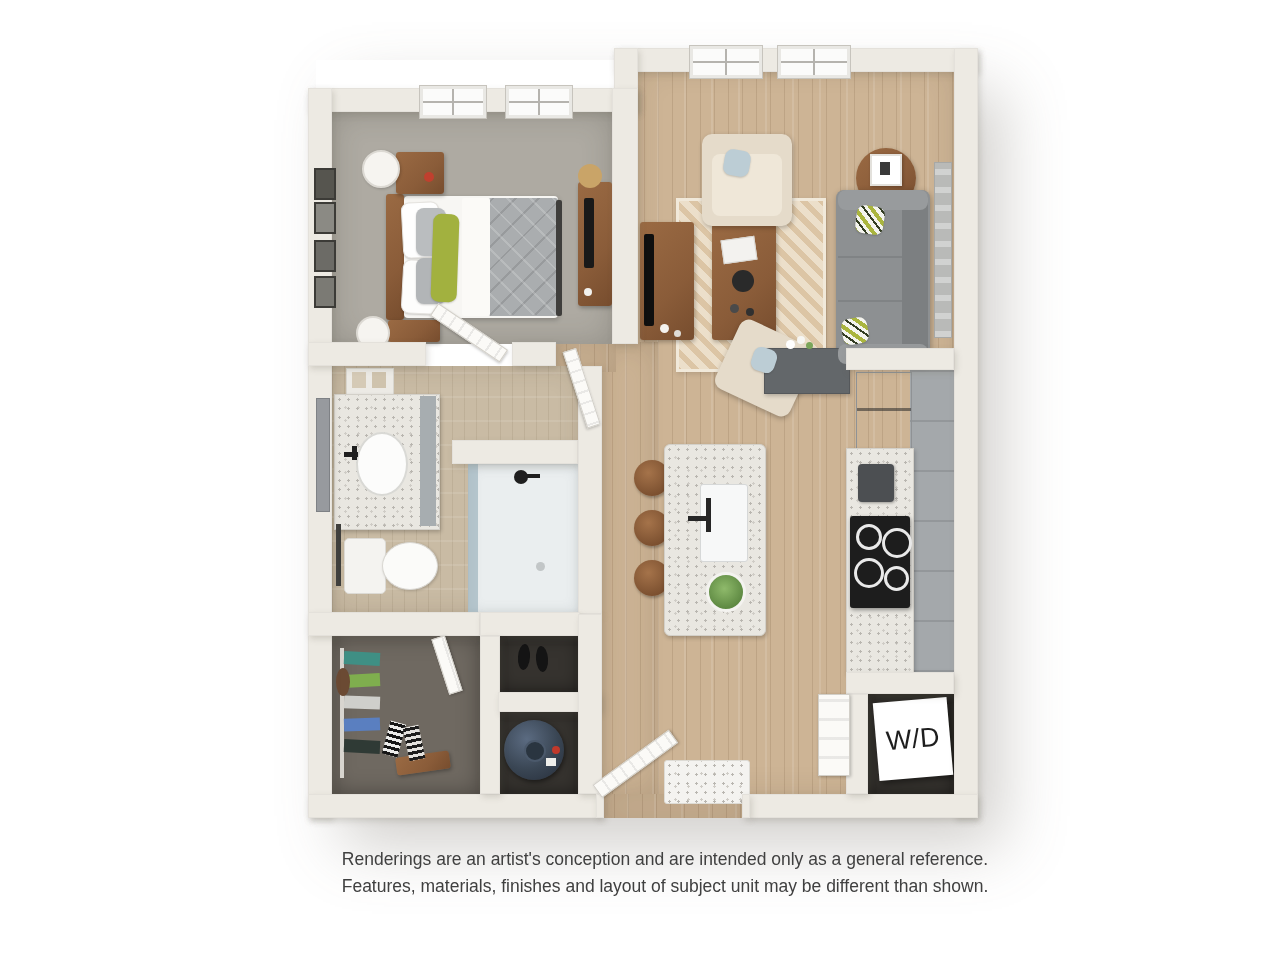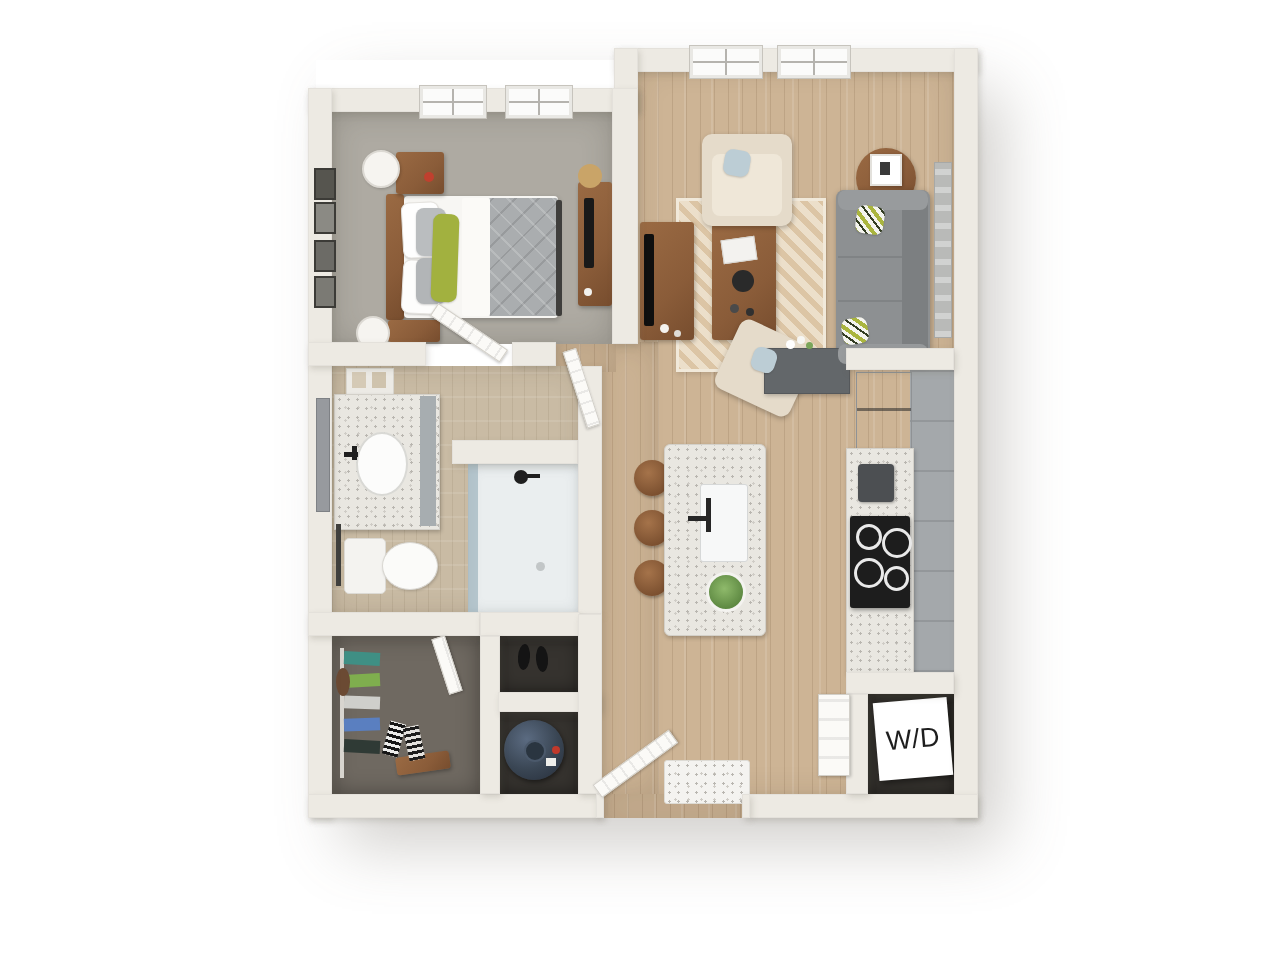--- a/index.html
+++ b/index.html
@@ -244,13 +244,15 @@
   <div class="a wall" style="left:742px;top:794px;width:8px;height:24px;"></div>
 
   <div class="a window" style="left:420px;top:86px;width:60px;height:26px;"></div>
   <div class="a window" style="left:506px;top:86px;width:60px;height:26px;"></div>
   <div class="a window" style="left:690px;top:46px;width:66px;height:26px;"></div>
   <div class="a window" style="left:778px;top:46px;width:66px;height:26px;"></div>
 
 </div>
 
 <div class="disclaimer">
+  <div>Renderings are an artist's conception and are intended only as a general reference.</div>
+  <div>Features, materials, finishes and layout of subject unit may be different than shown.</div>
 </div>
 
 </body></html>

